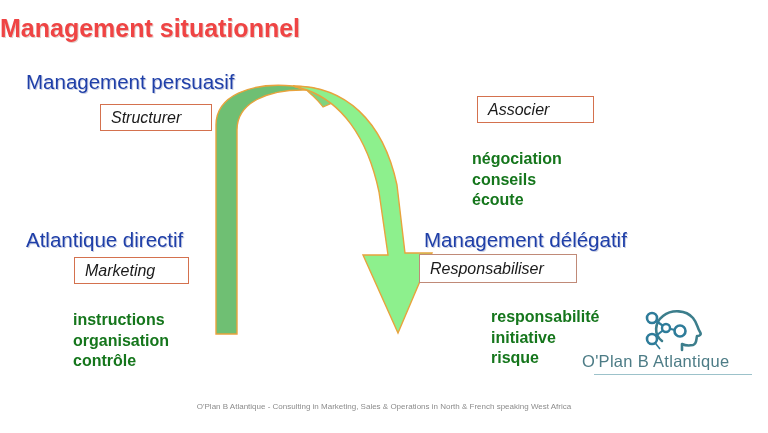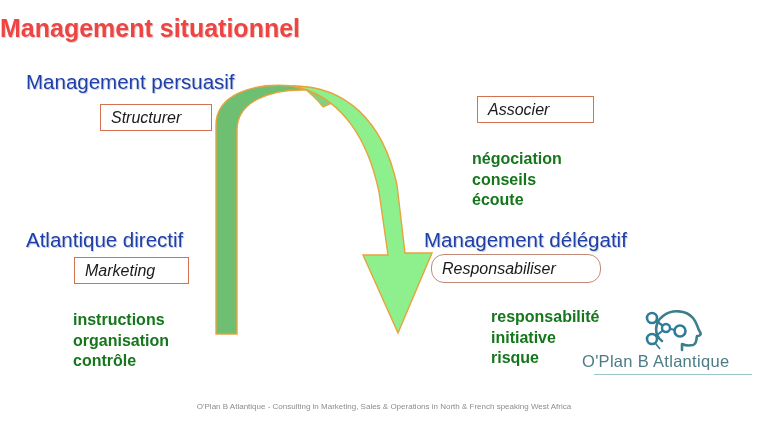--- a/index.html
+++ b/index.html
@@ -58,22 +58,22 @@
     font-size: 16px;
     color: #1a1a1a;
     display: flex;
     align-items: center;
     padding-left: 10px;
     white-space: nowrap;
   }
   #box-mobiliser       { left: 100px; top: 104px; width: 112px; height: 27px; }
   #box-associer        { left: 477px; top: 96px; width: 117px; height: 27px; }
   #box-structurer      { left: 74px;  top: 257px; width: 115px; height: 27px; }
-  #box-responsabiliser { left: 431px; top: 254px; width: 170px; height: 29px;
-                         border-color: #C08A78; border-radius: 13px; }
+  #box-responsabiliser { left: 419px; top: 254px; width: 158px; height: 29px;
+                         border-color: #C08A78; }
 
   
   .keywords {
     position: absolute;
     font-family: "Liberation Sans", sans-serif;
     font-size: 16px;
     font-weight: bold;
     color: #15761C;
     line-height: 20.5px;
     white-space: nowrap;

